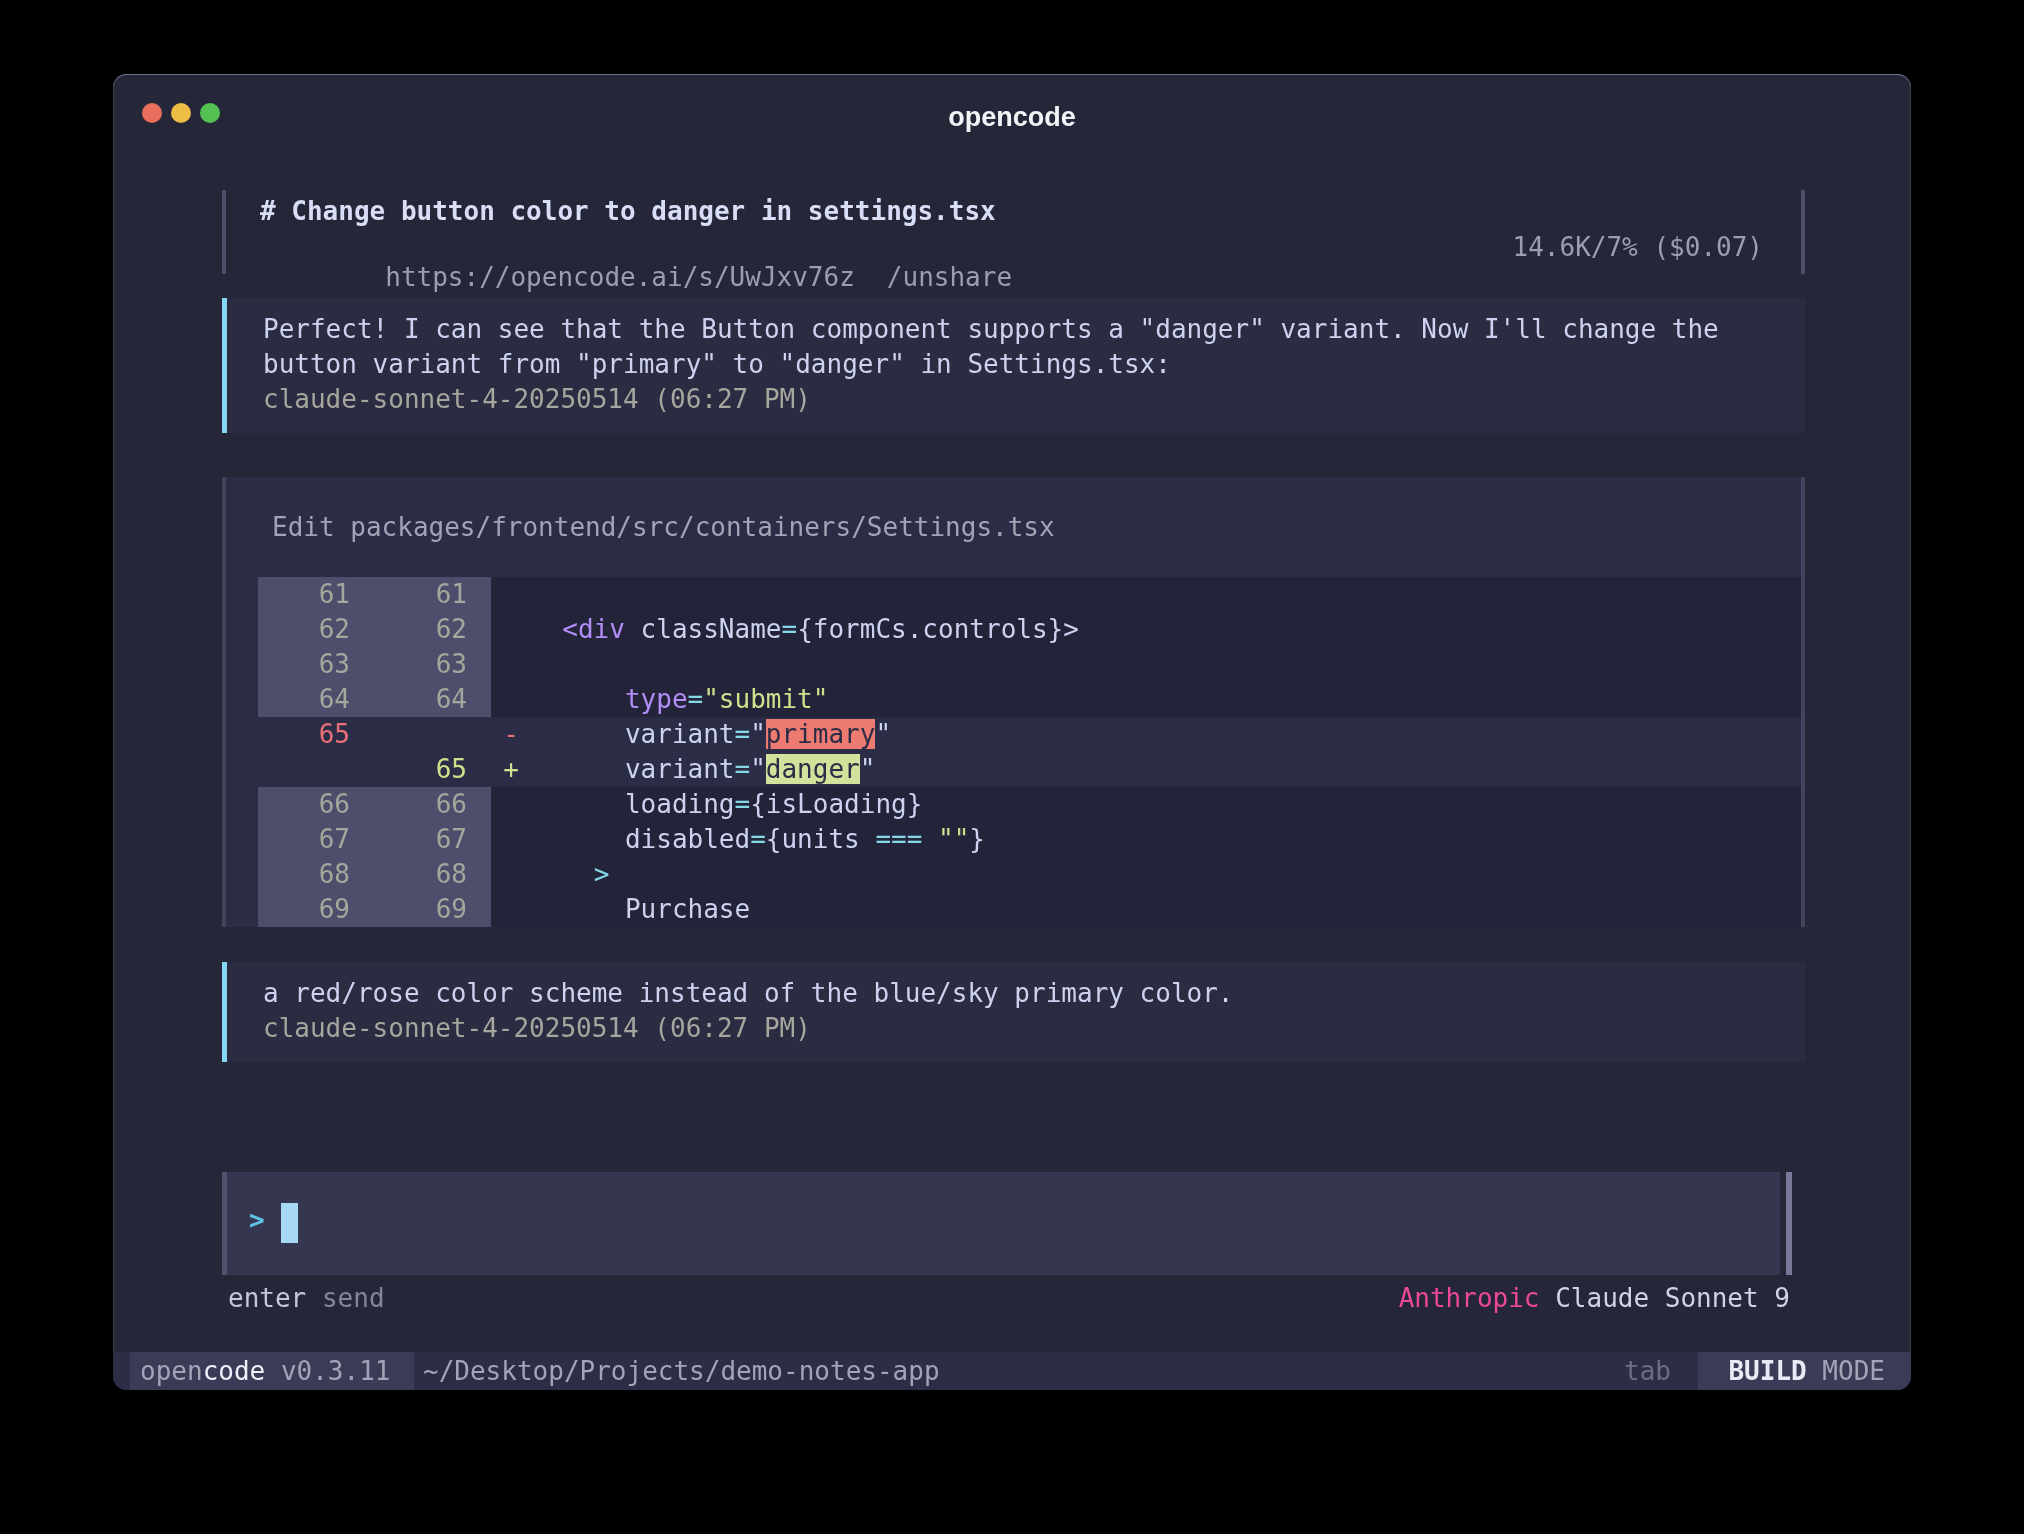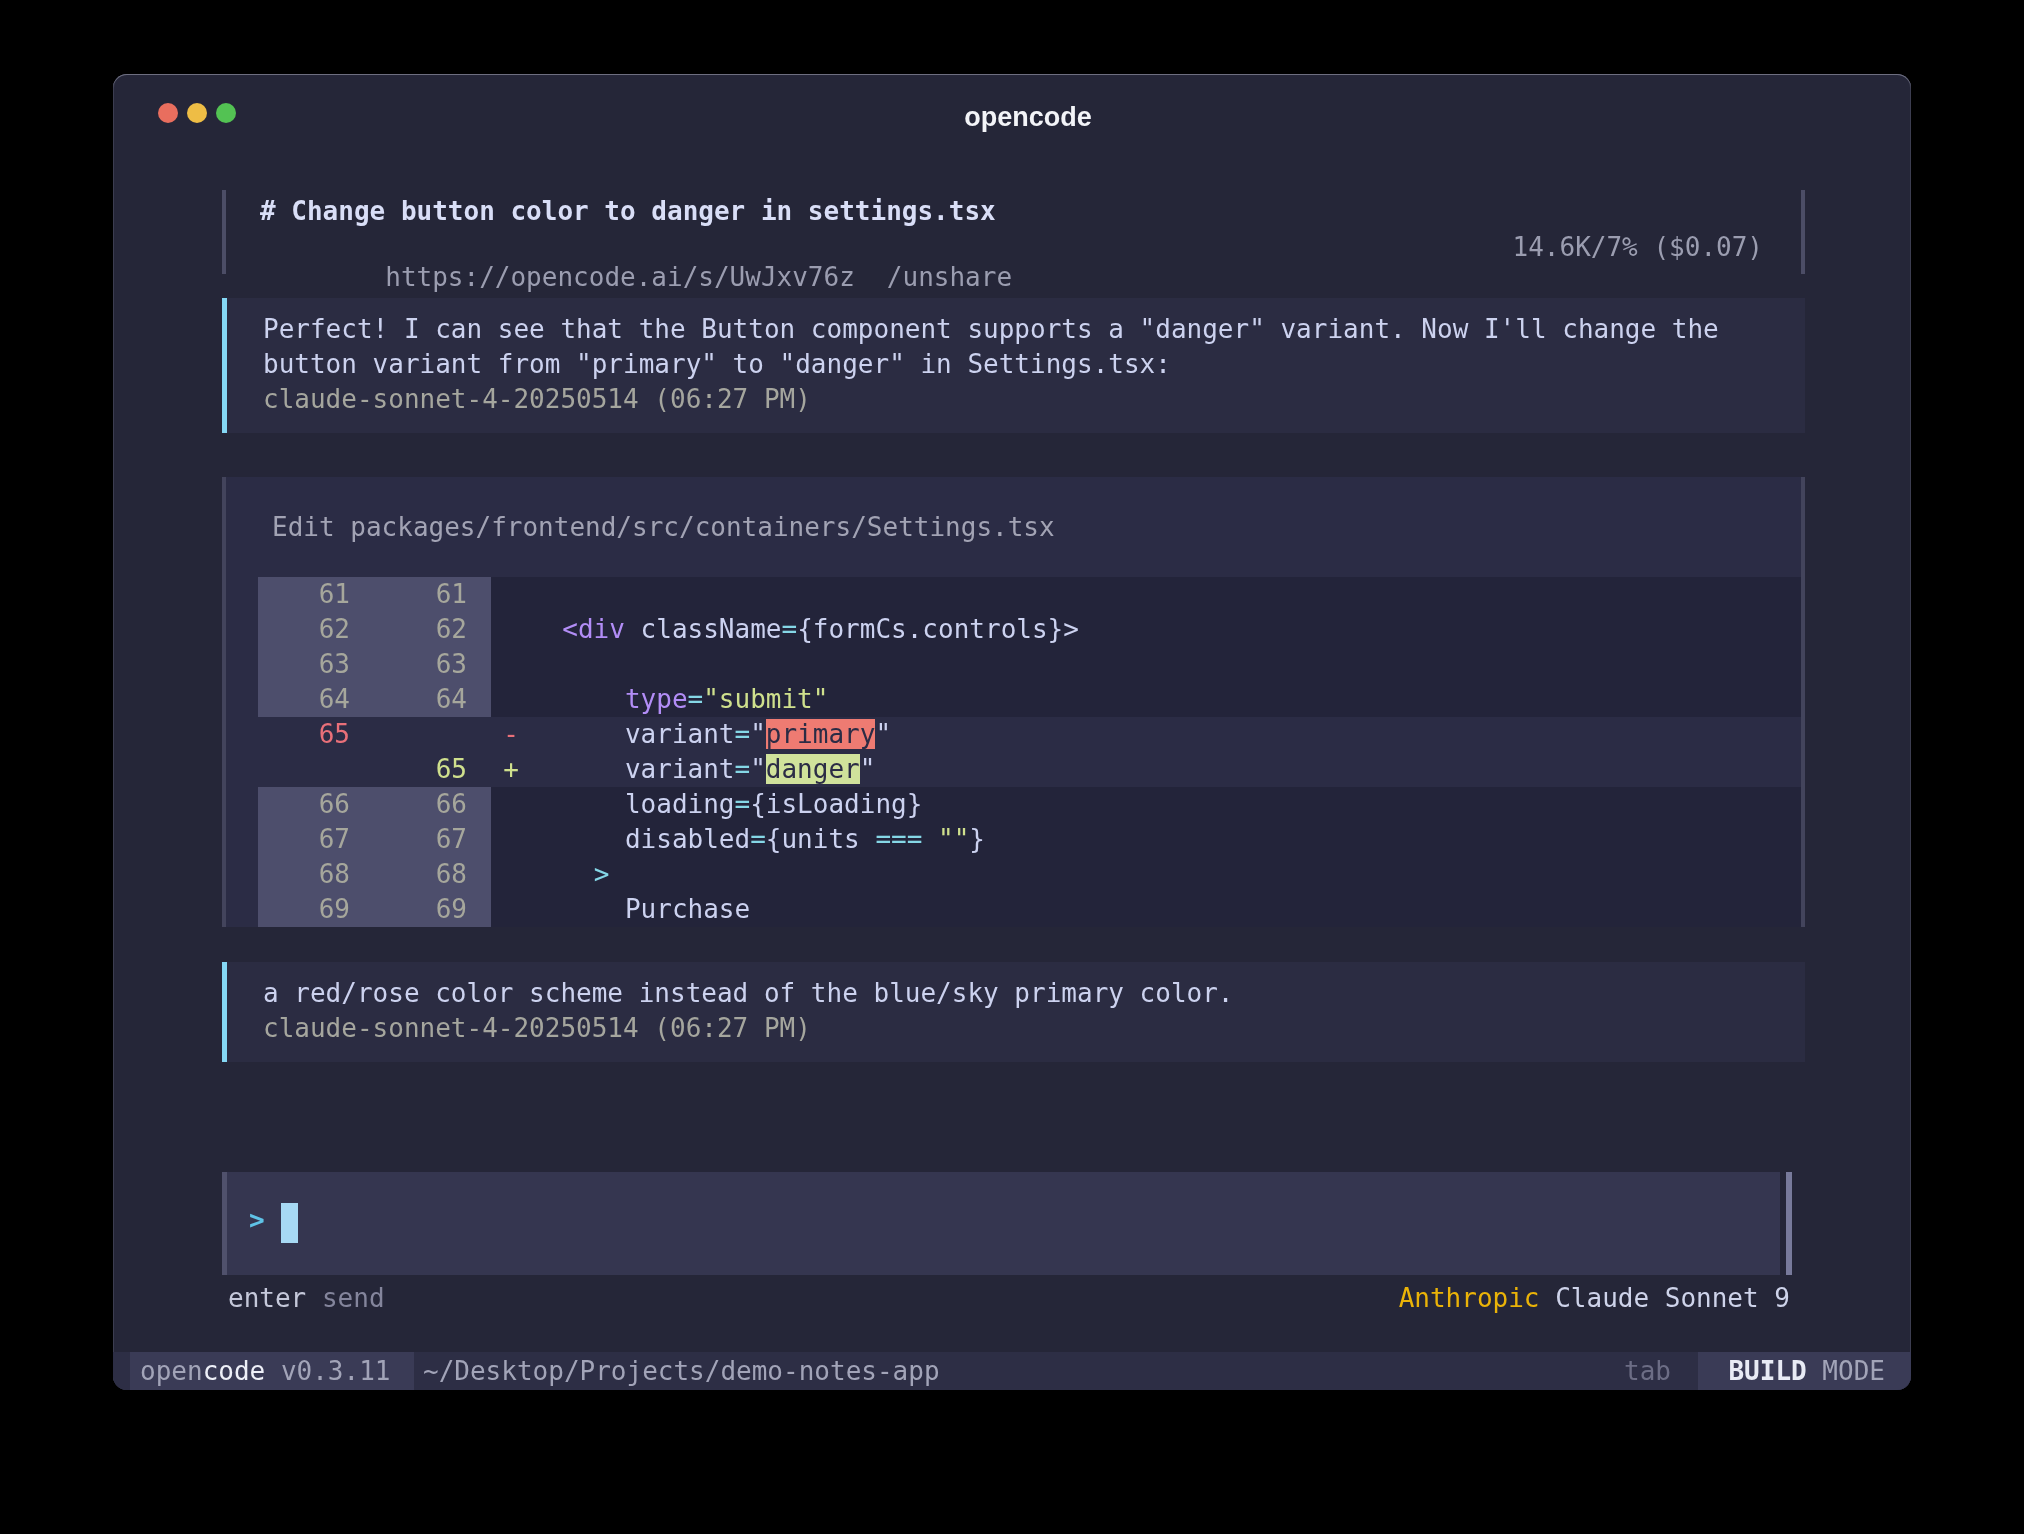--- a/index.html
+++ b/index.html
@@ -1,21 +1,21 @@
 <!DOCTYPE html>
 <html><head>
 <meta charset="utf-8">
 <style>
   html,body{margin:0;padding:0;background:#000;}
   .screen{position:relative;width:2024px;height:1534px;background:#000;overflow:hidden;
           font-family:"DejaVu Sans Mono","Liberation Mono",monospace;font-size:26px;}
   .window{position:absolute;left:113px;top:74px;width:1798px;height:1316px;
           background:#252638;border-radius:14px;box-shadow:inset 0 1px 0 #6e6f80, inset 0 0 0 1px #3c3d50;}
   
-  .titlebar{position:absolute;left:0;top:0;width:100%;height:56px;margin-left:16px;}
+  .titlebar{position:absolute;left:0;top:0;width:100%;height:56px;}
   .lights{position:absolute;left:29px;top:29px;display:flex;gap:9px;}
   .light{width:20px;height:20px;border-radius:50%;display:inline-block;}
   .light.red{background:#e96e5e;}
   .light.yellow{background:#eebd45;}
   .light.green{background:#53c253;}
   .win-title{position:absolute;left:0;top:28px;width:100%;text-align:center;
              font-family:"Liberation Sans","DejaVu Sans",sans-serif;font-weight:700;font-size:27px;color:#f3f4f8;}
   
   .header-block{position:absolute;left:109px;top:116px;width:1583px;height:84px;}
   .header-block .vbar{position:absolute;top:0;width:4px;height:100%;background:#4c4d66;}
@@ -58,21 +58,21 @@
                background:#353650;border-left:5px solid #50516c;box-sizing:border-box;}
   .prompt-char{position:absolute;left:22px;top:33px;color:#5fc3e7;font-weight:700;}
   .cursor{position:absolute;left:54px;top:31px;width:17px;height:40px;background:#a7d9f4;}
   .input-right-bar{position:absolute;left:1673px;top:1098px;width:6px;height:103px;background:#787a9b;}
   
   .footer-row{position:absolute;left:0;top:1206px;width:100%;height:36px;line-height:36px;}
   .hint{position:absolute;left:115px;white-space:pre;}
   .hint-key{color:#c5c8da;}
   .hint-label{color:#84859c;}
   .model{position:absolute;right:121px;white-space:pre;}
-  .provider{color:#eab308;}
+  .provider{color:#ec4899;}
   .model-name{color:#ced3ea;}
   
   .statusbar{position:absolute;left:0;top:1278px;width:100%;height:38px;background:#2d2e45;
              border-radius:0 0 14px 14px;line-height:38px;}
   .sb-app{position:absolute;left:17px;top:0;height:38px;background:#3a3b56;padding:0 24px 0 10px;white-space:pre;}
   .sb-open{color:#a2a4b8;} .sb-code{color:#eef0f8;font-weight:400;text-align:right;} .sb-ver{color:#a2a4b8;}
   .sb-path{position:absolute;left:310px;top:0;color:#a2a4b8;white-space:pre;}
   .sb-tab{position:absolute;right:240px;top:0;color:#6c6d85;}
   .sb-mode{position:absolute;right:0;top:0;height:38px;background:#3a3b56;padding:0 26px 0 30px;
            border-radius:0 0 14px 0;white-space:pre;}

